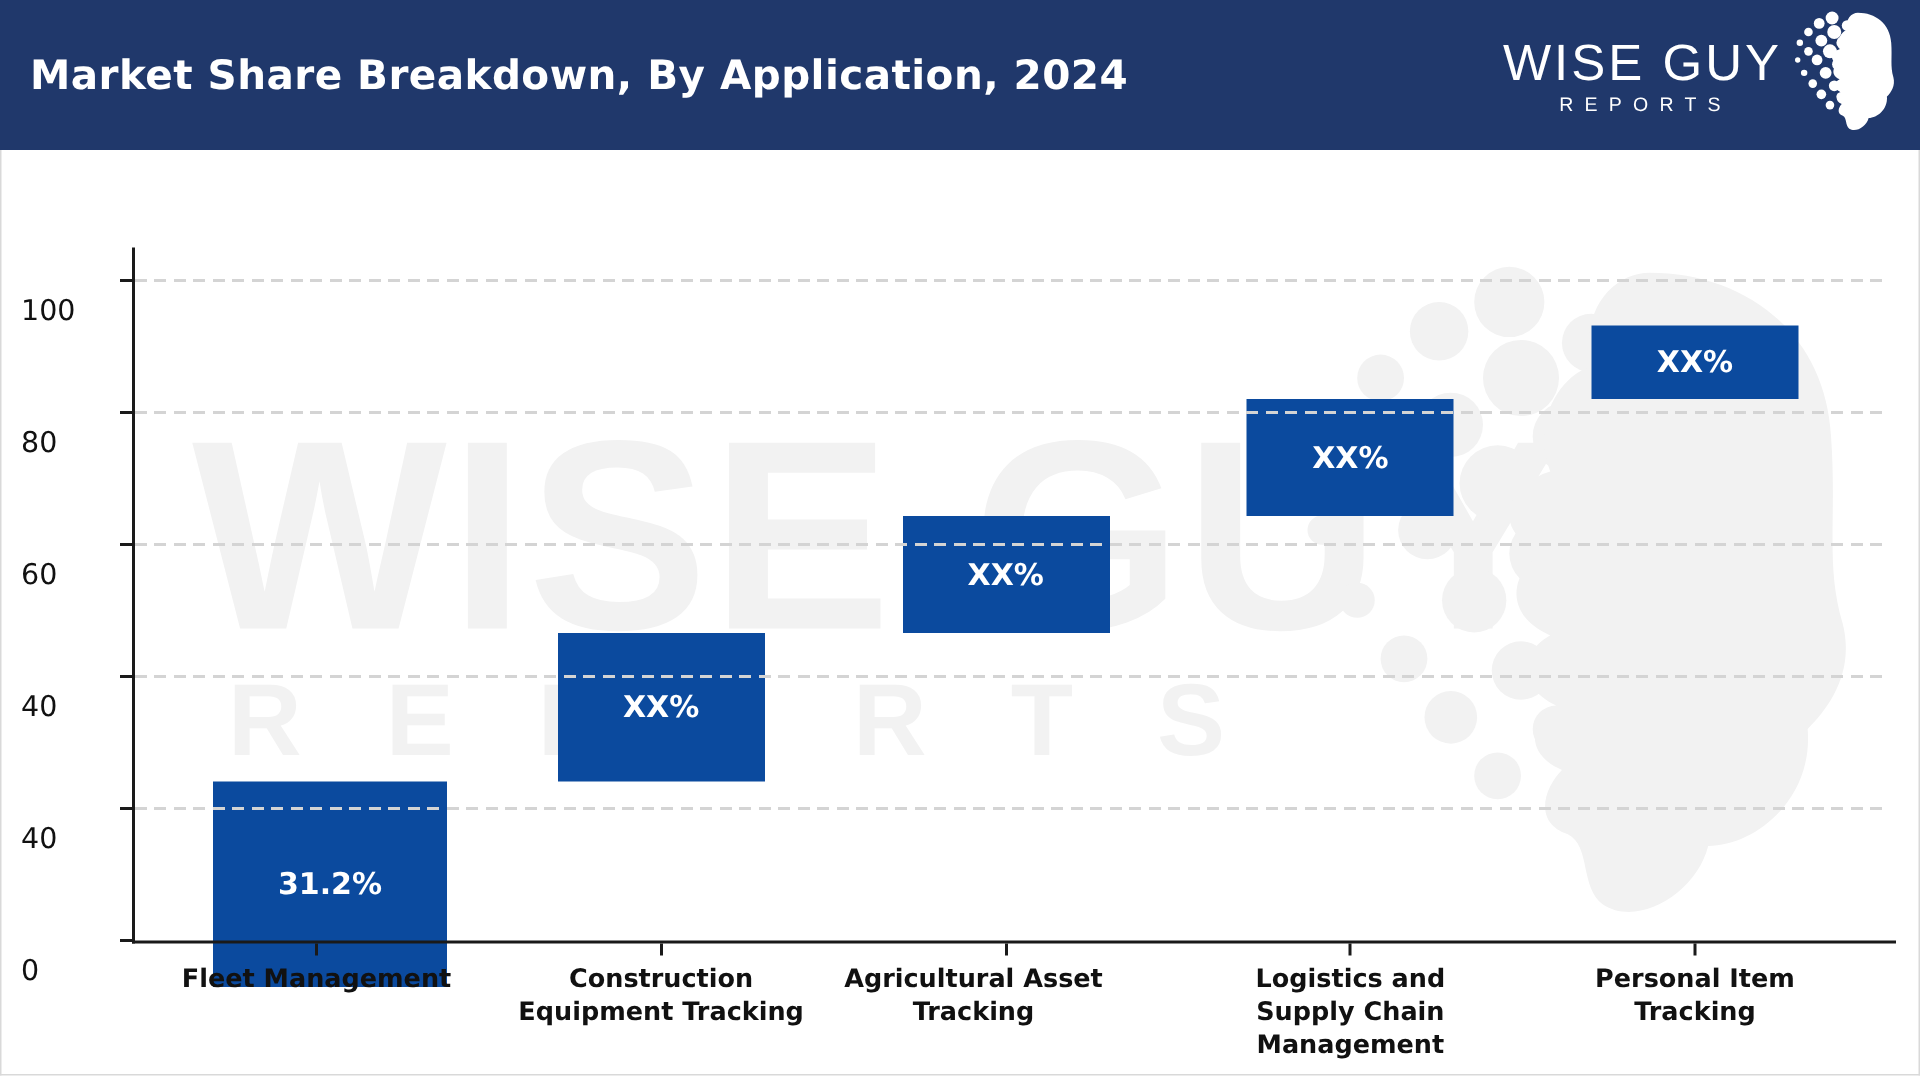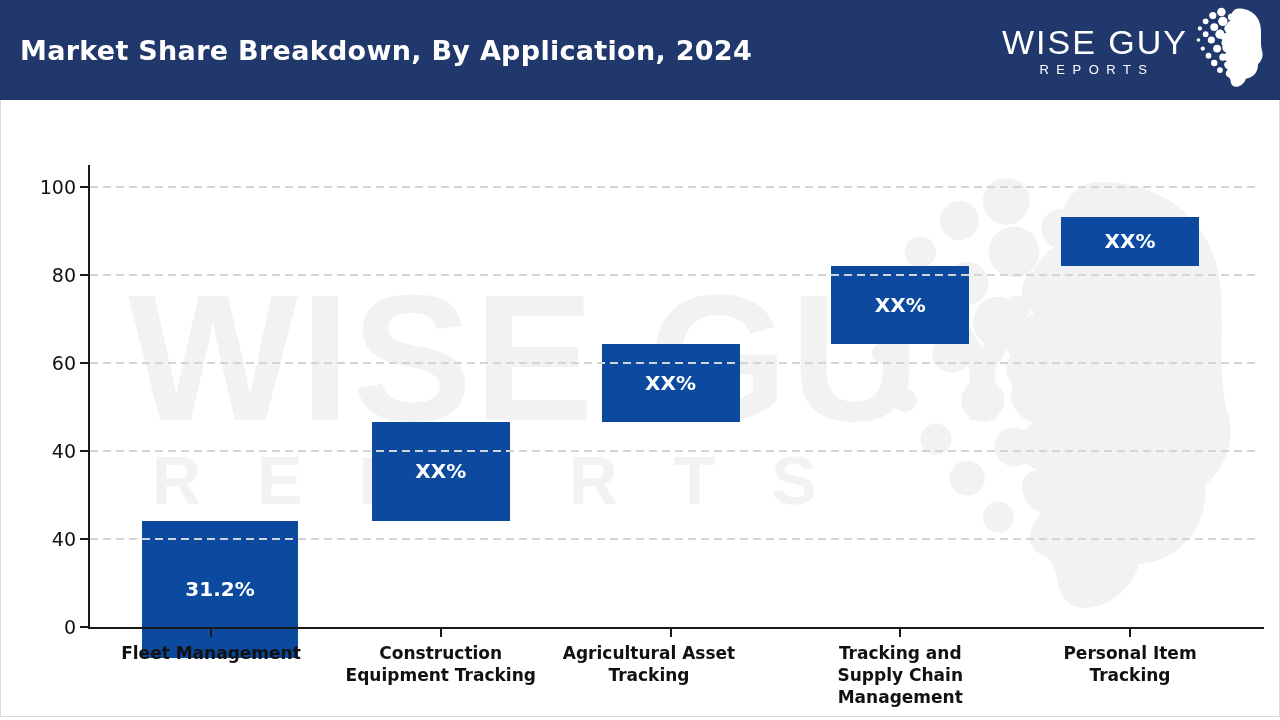--- a/index.html
+++ b/index.html
@@ -22,22 +22,22 @@
        white-space:nowrap;z-index:0;}
   .wm2{position:absolute;left:152px;top:446px;font-family:"Liberation Sans",sans-serif;
        font-size:68px;font-weight:700;letter-spacing:56px;color:#f2f2f2;line-height:1;
        white-space:nowrap;z-index:0;}
   .wm-head{position:absolute;left:858px;top:168px;z-index:0;color:#f2f2f2;}
   
   .axis-y{position:absolute;left:88px;top:165px;width:2px;height:464px;background:#1a1a1a;z-index:5;}
   .axis-x{position:absolute;left:88px;top:627px;width:1176px;height:2px;background:#1a1a1a;z-index:5;}
   .gridline{position:absolute;height:2px;z-index:3;}
   .ytick-mark{position:absolute;width:9px;height:2px;background:#1a1a1a;z-index:5;}
-  .ytick-label{position:absolute;width:62px;text-align:right;font-size:19px;color:#111;
-               line-height:26px;z-index:5;}
+  .ytick-label{position:absolute;width:62px;text-align:left;font-size:19px;color:#111;
+               line-height:26px;z-index:5;margin-top:20px;}
   .xtick-mark{position:absolute;width:2px;height:8px;background:#1a1a1a;z-index:5;}
   .bar{position:absolute;display:flex;align-items:center;justify-content:center;z-index:2;margin-top:31px;}
   .bar-label{color:#ffffff;font-size:20px;font-weight:bold;z-index:4;}
   .cat-label{position:absolute;width:260px;text-align:center;font-size:17px;font-weight:bold;
              color:#111;line-height:1.3;white-space:pre-line;z-index:5;}
   
   .frame-bottom{position:absolute;left:0;top:716px;width:1280px;height:1px;background:#d9d9d9;}
   .frame-left{position:absolute;left:0;top:100px;width:1px;height:617px;background:#d9d9d9;}
   .frame-right{position:absolute;left:1279px;top:100px;width:1px;height:617px;background:#d9d9d9;}
 </style>
@@ -132,21 +132,21 @@
         <div class="bar" style="left: 601.5px; top: 312.84px; width: 138px; height: 78.32px; background: rgb(11, 74, 158);">
           <span class="bar-label" style="color: rgb(255, 255, 255);">XX%</span>
         </div>
         <div class="xtick-mark" style="left: 669.5px; top: 629px; background: rgb(26, 26, 26);"></div>
         <div class="cat-label" style="left: 519px; top: 642px; color: rgb(17, 17, 17);">Agricultural Asset
 Tracking</div>
         <div class="bar" style="left: 831.25px; top: 234.96px; width: 138px; height: 77.88px; background: rgb(11, 74, 158);">
           <span class="bar-label" style="color: rgb(255, 255, 255);">XX%</span>
         </div>
         <div class="xtick-mark" style="left: 899.25px; top: 629px; background: rgb(26, 26, 26);"></div>
-        <div class="cat-label" style="left: 770.25px; top: 642px; color: rgb(17, 17, 17);">Tracking and
+        <div class="cat-label" style="left: 770.25px; top: 642px; color: rgb(17, 17, 17);">Logistics and
 Supply Chain
 Management</div>
         <div class="bar" style="left: 1061px; top: 185.68px; width: 138px; height: 49.28px; background: rgb(11, 74, 158);">
           <span class="bar-label" style="color: rgb(255, 255, 255);">XX%</span>
         </div>
         <div class="xtick-mark" style="left: 1129px; top: 629px; background: rgb(26, 26, 26);"></div>
         <div class="cat-label" style="left: 1000px; top: 642px; color: rgb(17, 17, 17);">Personal Item
 Tracking</div>
       </div>
   </main>

